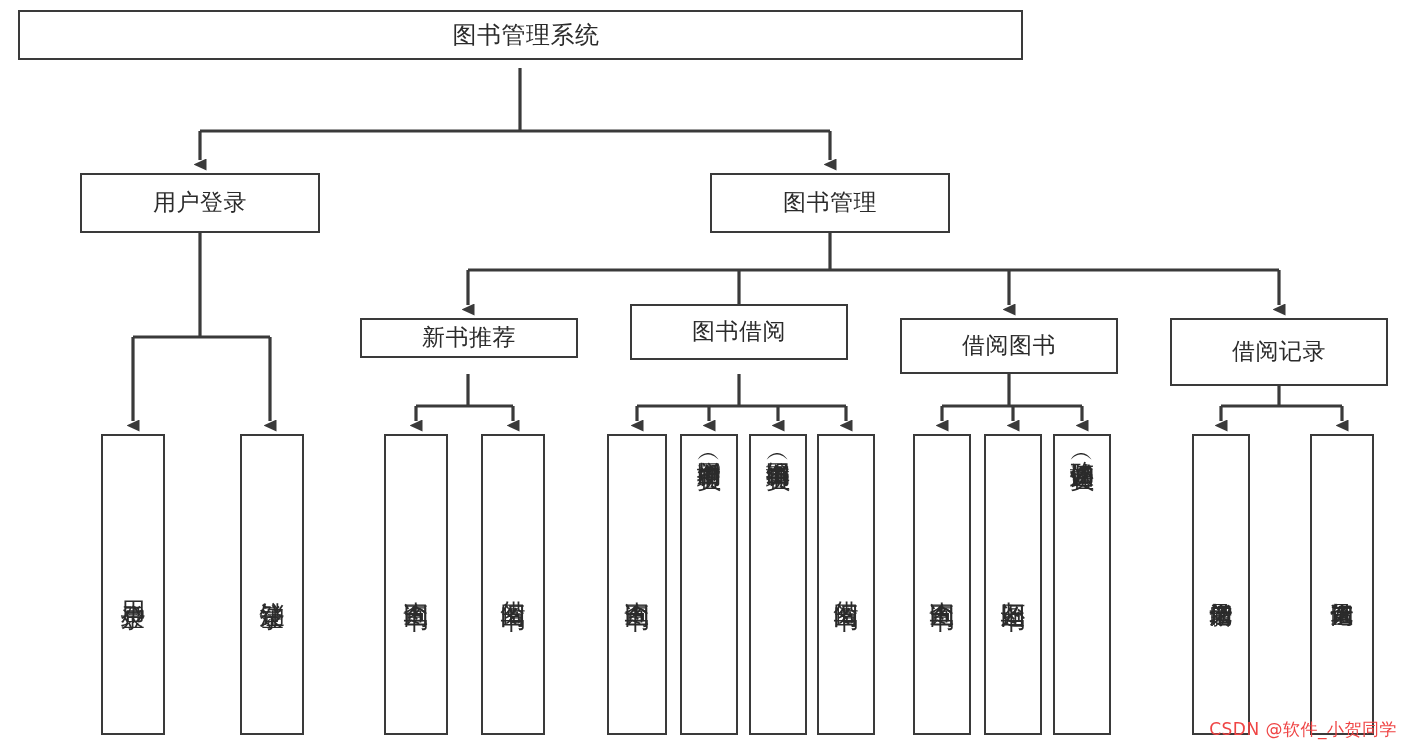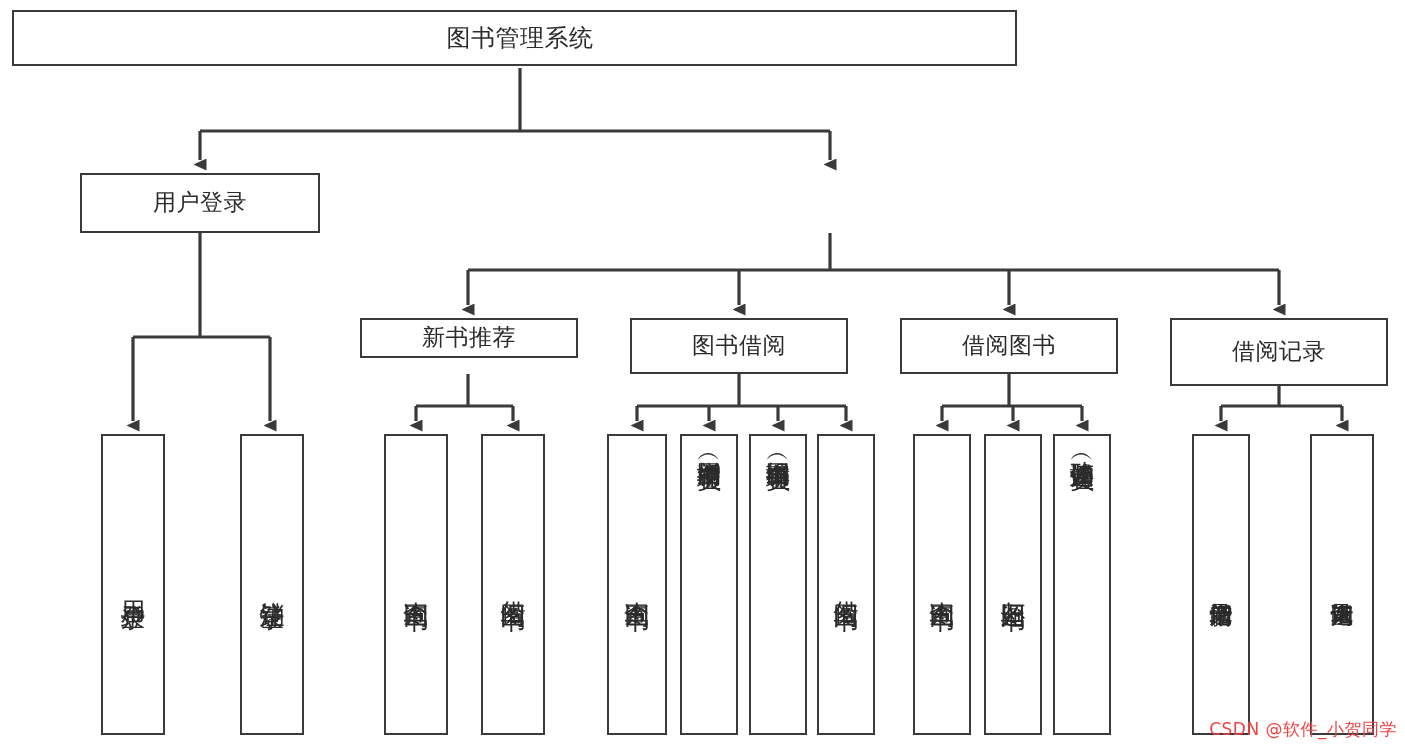--- a/index.html
+++ b/index.html
@@ -134,32 +134,35 @@
       <path d="M1013,406 L1013,421" marker-end="url(#arrow)"></path>
       <path d="M1082,406 L1082,421" marker-end="url(#arrow)"></path>
 
       <path d="M1279,374 L1279,406"></path>
       <path d="M1221,406 L1342,406"></path>
       <path d="M1221,406 L1221,421" marker-end="url(#arrow)"></path>
       <path d="M1342,406 L1342,421" marker-end="url(#arrow)"></path>
     </g>
   </svg>
 
-  <div class="node h root" style="left:12px; top:10px; width:1005px; height:56px;padding-left:11px;">
+  <div class="node h root" style="left:18px; top:10px; width:1005px; height:50px;padding-left:11px;">
     <span class="lbl">图书管理系统</span>
   </div>
 
   <div class="node h" style="left:80px; top:173px; width:240px; height:60px;">
     <span class="lbl">用户登录</span>
   </div>
+  <div class="node h" style="left:710px; top:173px; width:240px; height:60px;">
+    <span class="lbl">图书管理</span>
+  </div>
 
   <div class="node h" style="left:360px; top:318px; width:218px; height:40px;">
     <span class="lbl">新书推荐</span>
   </div>
-  <div class="node h" style="left:630px; top:318px; width:218px; height:56px;">
+  <div class="node h" style="left:630px; top:304px; width:218px; height:56px;">
     <span class="lbl">图书借阅</span>
   </div>
   <div class="node h" style="left:900px; top:318px; width:218px; height:56px;">
     <span class="lbl">借阅图书</span>
   </div>
   <div class="node h" style="left:1170px; top:318px; width:218px; height:68px;">
     <span class="lbl">借阅记录</span>
   </div>
 
   <div class="node v mid" style="left:101px; top:434px; width:64px; height:301px;">

